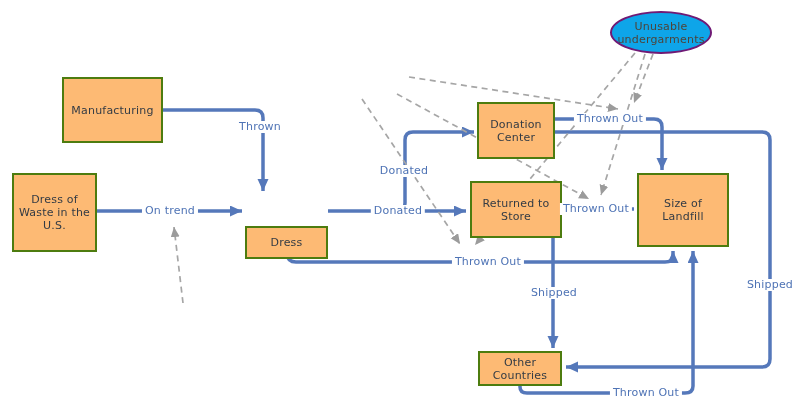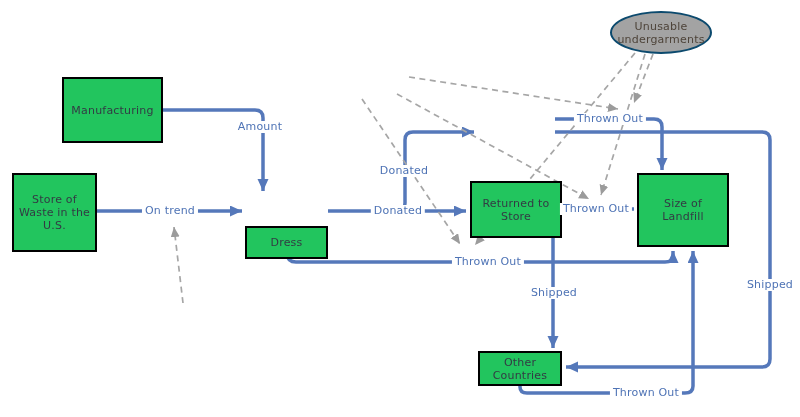--- a/index.html
+++ b/index.html
@@ -7,24 +7,24 @@
     position:relative;width:800px;height:417px;background:#ffffff;
     font-family:"DejaVu Sans","Liberation Sans",sans-serif;overflow:hidden;
   }
   .diagram svg{position:absolute;left:0;top:0;}
   .node{
     position:absolute;display:flex;align-items:center;justify-content:center;
     text-align:center;white-space:pre-line;box-sizing:border-box;
     font-size:11px;line-height:13px;letter-spacing:.2px;
   }
   .box{
-    background:#22c55e;border:2px solid #000000;color:#333b44;
+    background:#fdba74;border:2px solid #4d7c0f;color:#333b44;
   }
   .ellipse{
-    background:#a3a3a3;border:2px solid #0c4a6e;border-radius:50%;color:#4e443a;
+    background:#0ea5e9;border:2px solid #701a75;border-radius:50%;color:#4e443a;
   }
   .edge-label{
     position:absolute;transform:translate(-50%,-50%);
     background:#ffffff;color:#4e73b5;font-size:11px;line-height:12px;
     padding:0 3px;white-space:nowrap;letter-spacing:.2px;
   }
 </style>
 </head>
 <body>
 
@@ -58,35 +58,37 @@
       <path d="M409,77 L618,109"></path>
       <path d="M397,94 L589,199"></path>
       <path d="M362,99 L460,244"></path>
       <path d="M653,54 L634,103"></path>
       <path d="M645,54 L601,195"></path>
       <path d="M635,53 L475,245"></path>
     </g>
   </svg>
 
   <div class="node box" style="left:62px;top:77px;width:101px;height:66px;">Manufacturing</div>
-  <div class="node box" style="left:12px;top:173px;width:85px;height:79px;">Store of
+  <div class="node box" style="left:12px;top:173px;width:85px;height:79px;">Dress of
 Waste in the
 U.S.</div>
   <div class="node box" style="left:245px;top:194px;width:83px;height:33px;margin-top:32px;">Dress</div>
+  <div class="node box" style="left:477px;top:102px;width:78px;height:57px;">Donation
+Center</div>
   <div class="node box" style="left:470px;top:181px;width:92px;height:57px;">Returned to
 Store</div>
   <div class="node box" style="left:637px;top:173px;width:92px;height:74px;">Size of
 Landfill</div>
   <div class="node box" style="left:478px;top:351px;width:84px;height:35px;">Other
 Countries</div>
 
   <div class="node ellipse" style="left:610px;top:11px;width:102px;height:43px;">Unusable
 undergarments</div>
 
-  <span class="edge-label" style="left:260px;top:127px;">Amount</span>
+  <span class="edge-label" style="left:260px;top:127px;">Thrown</span>
   <span class="edge-label" style="left:170px;top:211px;">On trend</span>
   <span class="edge-label" style="left:404px;top:171px;">Donated</span>
   <span class="edge-label" style="left:398px;top:211px;">Donated</span>
   <span class="edge-label" style="left:610px;top:119px;">Thrown Out</span>
   <span class="edge-label" style="left:596px;top:209px;">Thrown Out</span>
   <span class="edge-label" style="left:488px;top:262px;">Thrown Out</span>
   <span class="edge-label" style="left:646px;top:393px;">Thrown Out</span>
   <span class="edge-label" style="left:554px;top:293px;">Shipped</span>
   <span class="edge-label" style="left:770px;top:285px;">Shipped</span>
 

